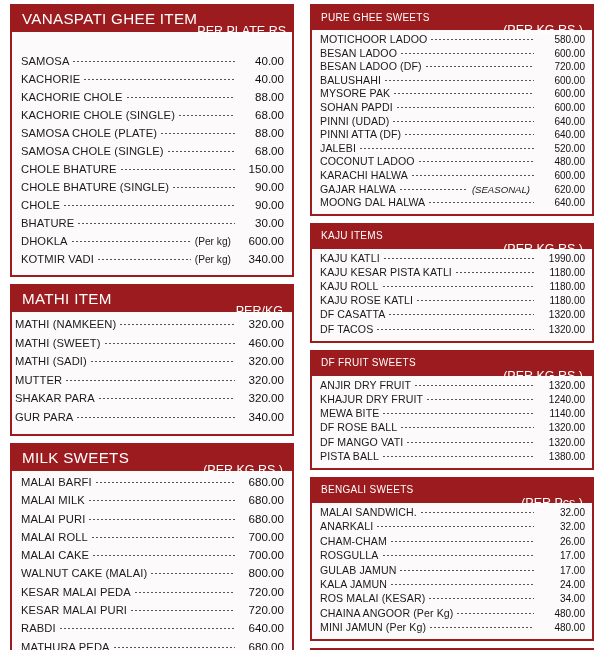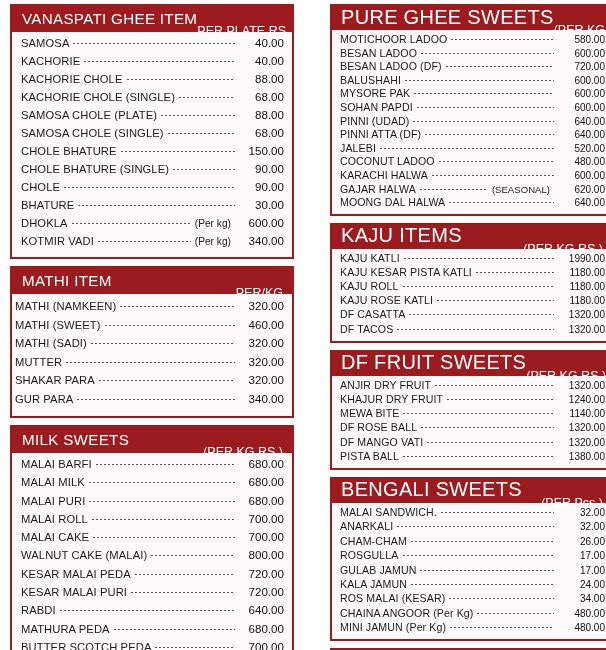--- a/index.html
+++ b/index.html
@@ -12,21 +12,20 @@
     background: #ffffff;
     font-family: "Liberation Sans", sans-serif;
     overflow: hidden;
   }
   .menu-page {
     width: 606px;
     height: 650px;
     display: flex;
     flex-direction: row;
     box-sizing: border-box;
-    gap: 20px;
   }
   .column {
     box-sizing: border-box;
     display: flex;
     flex-direction: column;
   }
   .col-left {
     width: 303px;
     padding: 4px 9px 4px 10px;
   }
@@ -107,38 +106,38 @@
     font-size: 11.6px;
     flex: 0 0 auto;
     text-align: right;
     padding-left: 3px;
     color: #111111;
   }
 
   
   .col-left .section-header { height: 26px; padding: 0 9px 0 10px; }
   .col-left .section-title { font-size: 15.2px; }
-  .col-left .items { padding: 4px 8px 5px 9px; }
+  .col-left .items { padding: 22px 8px 5px 9px; }
   .col-left .row { height: 18px; }
   .col-left .row .price { min-width: 46px; }
 
   .col-left .sec-mathi .items { padding: 5px 8px 6px 3px; }
   .col-left .sec-mathi .row { height: 18.5px; }
 
   .col-left .sec-milk .items { padding: 4px 8px 6px 9px; }
   .col-left .sec-milk .row { height: 18.3px; }
 
   
   .col-right .section-header { height: 24px; padding: 0 9px 0 9px; }
-  .col-right .section-title { font-size: 20px; }
+  .col-right .section-title { font-size: 10px; }
   .col-right .items { padding: 3px 7px 4px 8px; }
   .col-right .row { height: 14.2px; }
   .col-right .row .name { font-size: 10.6px; }
   .col-right .row .price { font-size: 10px; min-width: 48px; }
-  .col-right .row .note { font-size: 9.6px; }
+  .col-right .row .note { font-size: 9.6px; font-style: italic; }
 
   .col-right .sec-bengali .row { height: 14.4px; }
   .col-right .sec-pure .row { height: 13.6px; }
 </style>
 </head>
 <body>
 
 <div class="menu-page">
   <div class="column col-left">
       <div class="section sec-vanaspati">

